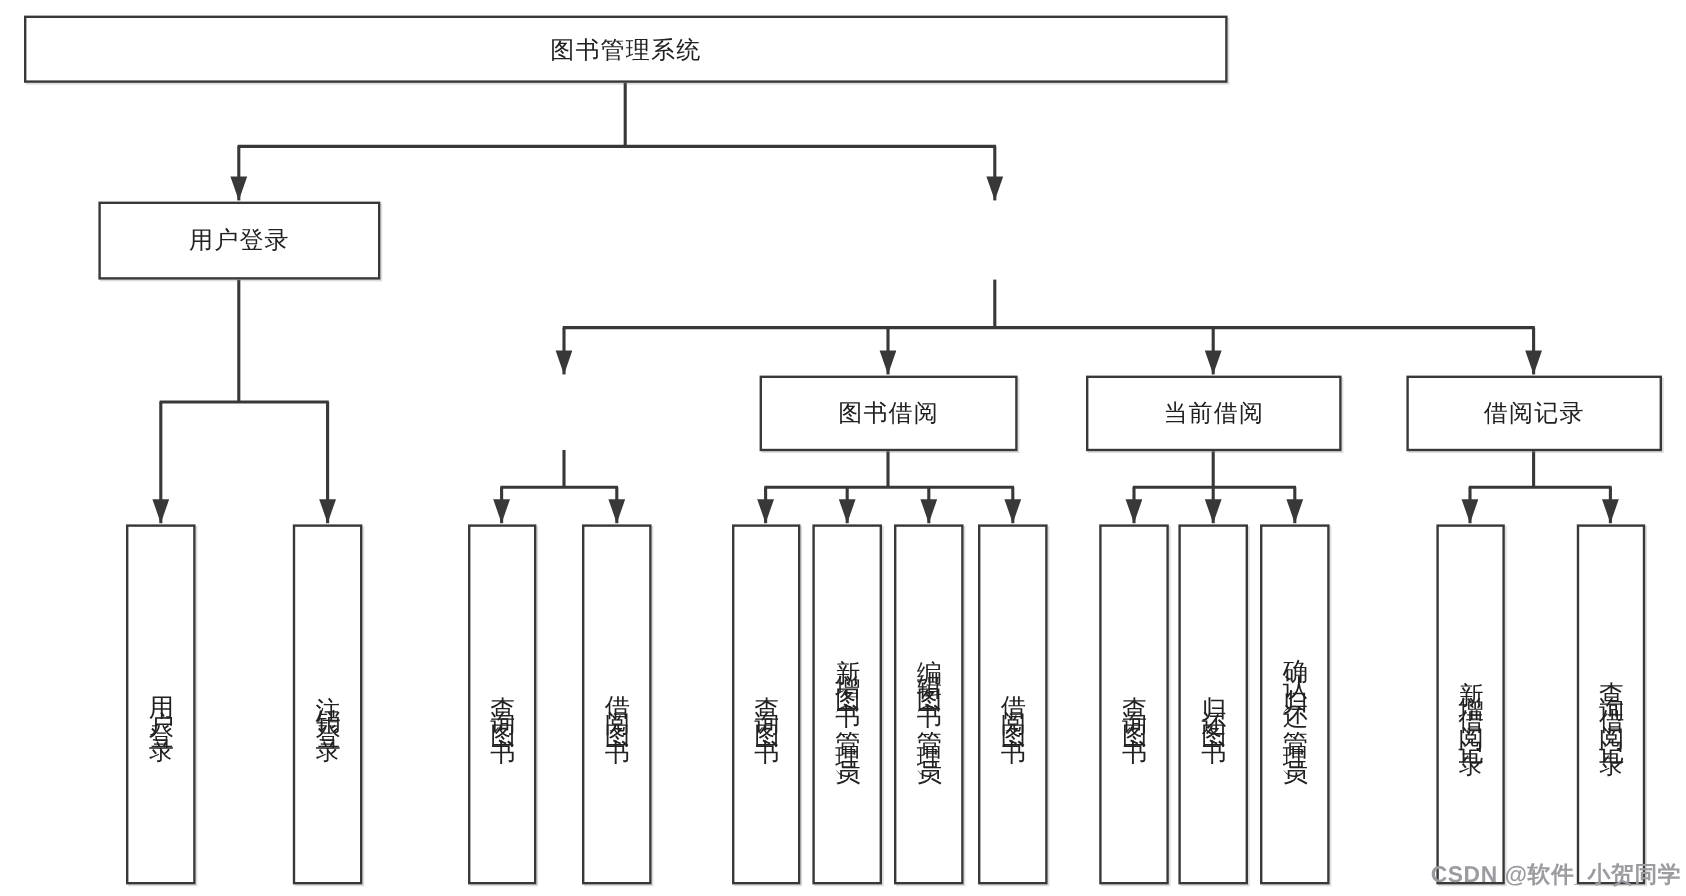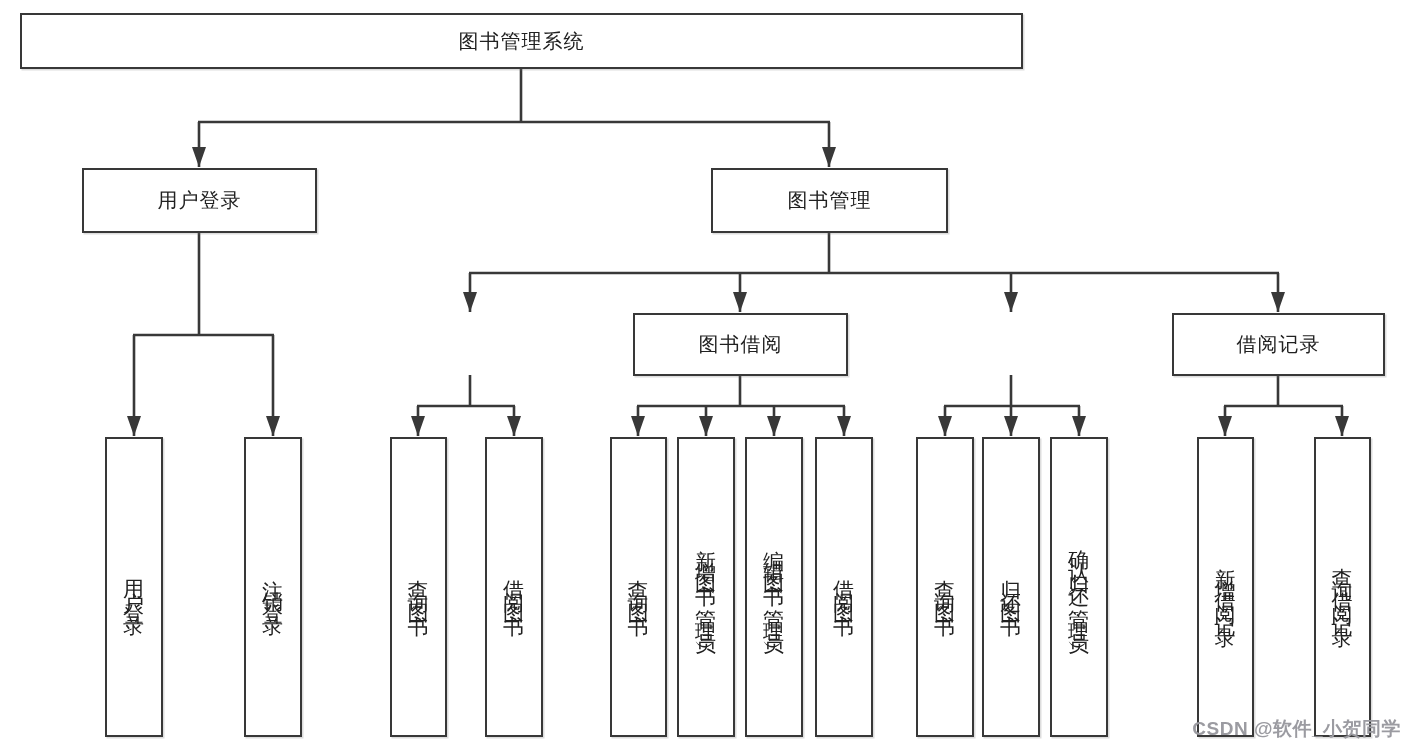--- a/index.html
+++ b/index.html
@@ -94,23 +94,23 @@
       <path d="M1278 375 V406"></path>
       <path d="M1224 406 H1343"></path>
       <path d="M1225 406 V436" marker-end="url(#arw)"></path>
       <path d="M1342 406 V436" marker-end="url(#arw)"></path>
     </g>
   </svg>
 
   <div class="node" style="left:20px;top:13px;width:1003px;height:56px">图书管理系统</div>
 
   <div class="node" style="left:82px;top:168px;width:235px;height:65px">用户登录</div>
-  <div class="node" style="left:711px;top:168px;width:237px;height:65px">图书管理</div>
 
   <div class="node" style="left:633px;top:313px;width:215px;height:63px">图书借阅</div>
+  <div class="node" style="left:905px;top:313px;width:213px;height:63px">当前借阅</div>
   <div class="node" style="left:1172px;top:313px;width:213px;height:63px">借阅记录</div>
 
   <div class="node v" style="left:105px;top:437px;width:58px;height:300px">用户登录</div>
   <div class="node v" style="left:244px;top:437px;width:58px;height:300px">注销登录</div>
 
   <div class="node v" style="left:390px;top:437px;width:57px;height:300px">查询图书</div>
   <div class="node v" style="left:485px;top:437px;width:58px;height:300px">借阅图书</div>
 
   <div class="node v" style="left:610px;top:437px;width:57px;height:300px">查询图书</div>
   <div class="node v" style="left:677px;top:437px;width:58px;height:300px">新增图书（管理员）</div>

